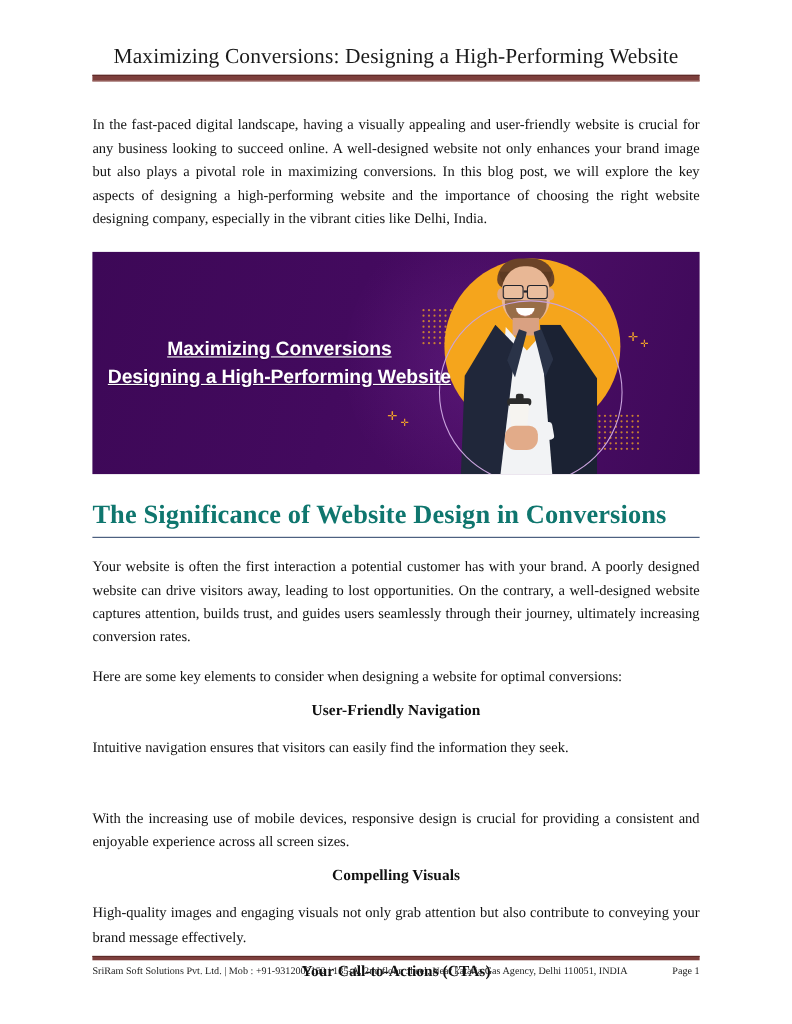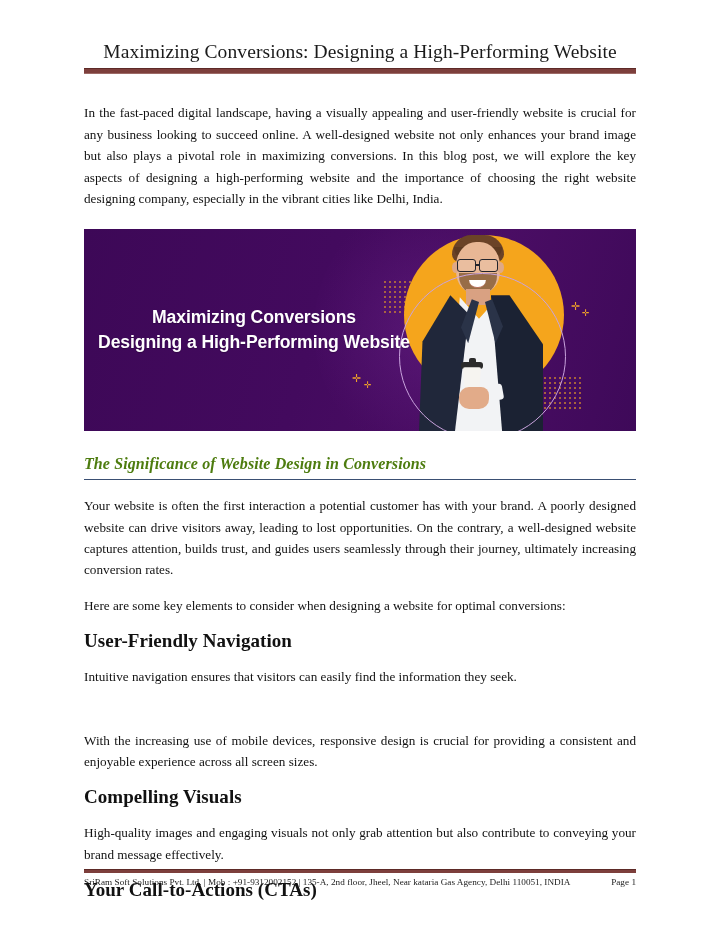--- a/index.html
+++ b/index.html
@@ -83,20 +83,21 @@
     top: 76px;
     width: 320px;
     color: #ffffff;
     font-family: "Liberation Sans", "DejaVu Sans", sans-serif;
     font-weight: bold;
     font-size: 17.6px;
     line-height: 1.38;
     text-align: center;
     letter-spacing: -0.1px;
     text-shadow: 0 1px 1px rgba(0,0,0,0.22);
+    text-decoration: underline;
   }
   .banner-headline .ln1 { display: block; }
   .banner-headline .ln2 { display: block; white-space: nowrap; }
 
   
   .circle-orange {
     position: absolute;
     left: 320px;
     top: 6px;
     width: 160px;
@@ -223,41 +224,41 @@
   }
   .p-cuff {
     position: absolute; left: 72px; top: 156px; width: 22px; height: 16px;
     background: #f2f3f5; border-radius: 3px; transform: rotate(-10deg);
   }
 
   
   .h2 {
     margin: 24px 0 0 0;
     font-family: "Liberation Serif", "DejaVu Serif", serif;
-    font-size: 16px;
+    font-size: 24px;
     font-weight: bold;
-    color: #4d7c0f;
+    color: #0f766e;
     letter-spacing: 0.1px;
-    font-style: italic;
   }
   .h2-rule {
     margin-top: 6px;
     height: 1px;
     background: #3a4f73;
   }
 
   .gap-lg { height: 15px; }
   .gap-md { height: 14px; }
 
   .h3 {
     margin: 0;
-    font-size: 19px;
+    font-size: 14px;
     font-weight: bold;
     color: #111111;
     letter-spacing: 0.05px;
+    text-align: center;
   }
 
   
   .footer {
     position: absolute;
     left: 84px;
     right: 84px;
     bottom: 44px;
   }
   .footer-rule {

